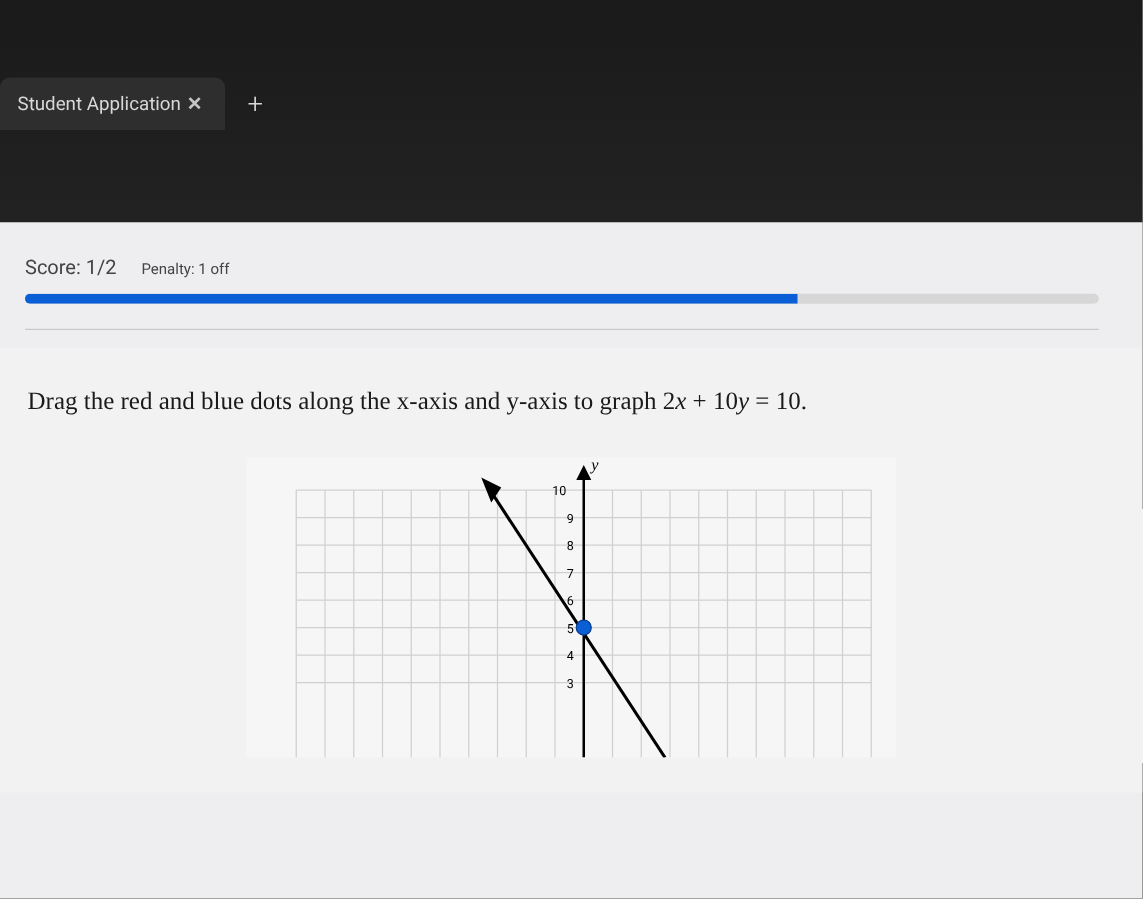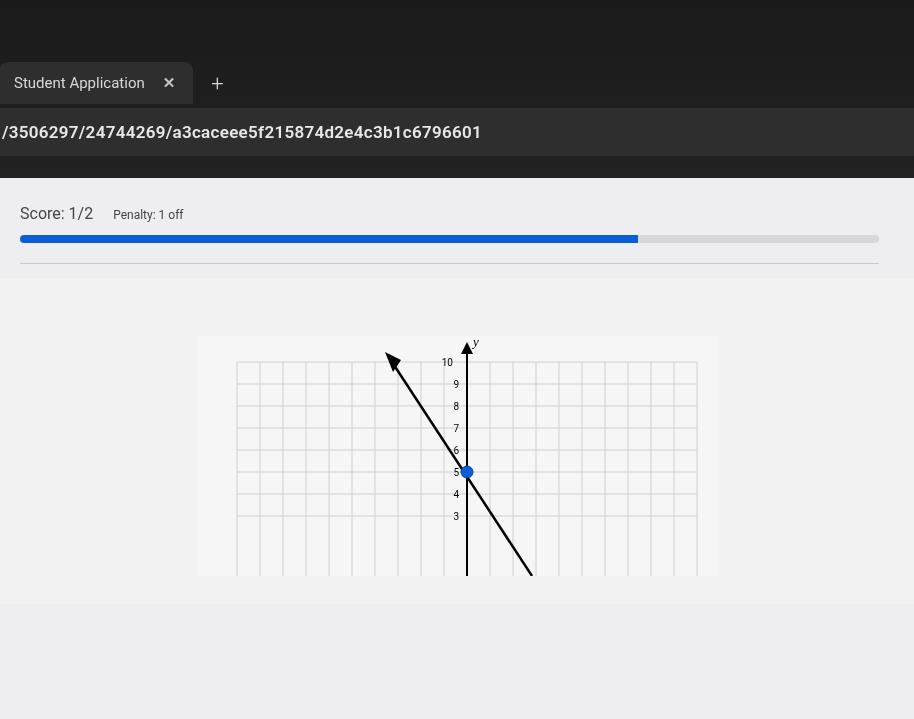--- a/index.html
+++ b/index.html
@@ -26,21 +26,20 @@
       padding-left: 0;
       gap: 8px;
     }
     .tab {
       background: #2e2e2f;
       color: #d8d8da;
       padding: 10px 14px;
       border-radius: 8px 8px 0 0;
       display: flex;
       align-items: center;
-      gap: 14px;
       font-size: 15px;
       min-width: 180px;
       justify-content: space-between;
     }
     .tab-close {
       color: #c5c5c5;
       font-size: 15px;
       font-weight: bold;
       cursor: pointer;
       padding: 2px 4px;
@@ -136,38 +135,38 @@
 <body>
 
 <div class="browser-chrome">
   <div class="tab-bar">
     <div class="tab">
       <span>Student Application</span>
       <span class="tab-close">✕</span>
     </div>
     <div class="new-tab">+</div>
   </div>
-  <div class="address-bar">
-    <span>/3506297/24744269/a3caceee5f215874d2e4c3b1c6796601</span>
-  </div>
 </div>
 
 <div class="content-area">
   <div class="status-bar">
     <div class="status-text">
       <span class="score-label">Score: 1/2</span>
       <span class="penalty-label">Penalty: 1 off</span>
     </div>
     <div class="progress-container">
       <div class="progress-fill"></div>
     </div>
     <div class="divider"></div>
   </div>
 
   <div class="question-section">
+    <div class="question-text">
+      <span>Drag the red and blue dots along the x-axis and y-axis to graph </span><span>2</span><span class="math-var">x</span><span> + </span><span>10</span><span class="math-var">y</span><span> = </span><span>10</span><span>.</span>
+    </div>
 
     <div class="graph-container">
       <svg class="graph-svg" width="520" height="240">
 
         <g>
 
           <line x1="40" y1="26" x2="500" y2="26" stroke="#d0d0d0" stroke-width="1"></line>
           <line x1="40" y1="48" x2="500" y2="48" stroke="#d0d0d0" stroke-width="1"></line>
           <line x1="40" y1="70" x2="500" y2="70" stroke="#d0d0d0" stroke-width="1"></line>
           <line x1="40" y1="92" x2="500" y2="92" stroke="#d0d0d0" stroke-width="1"></line>

